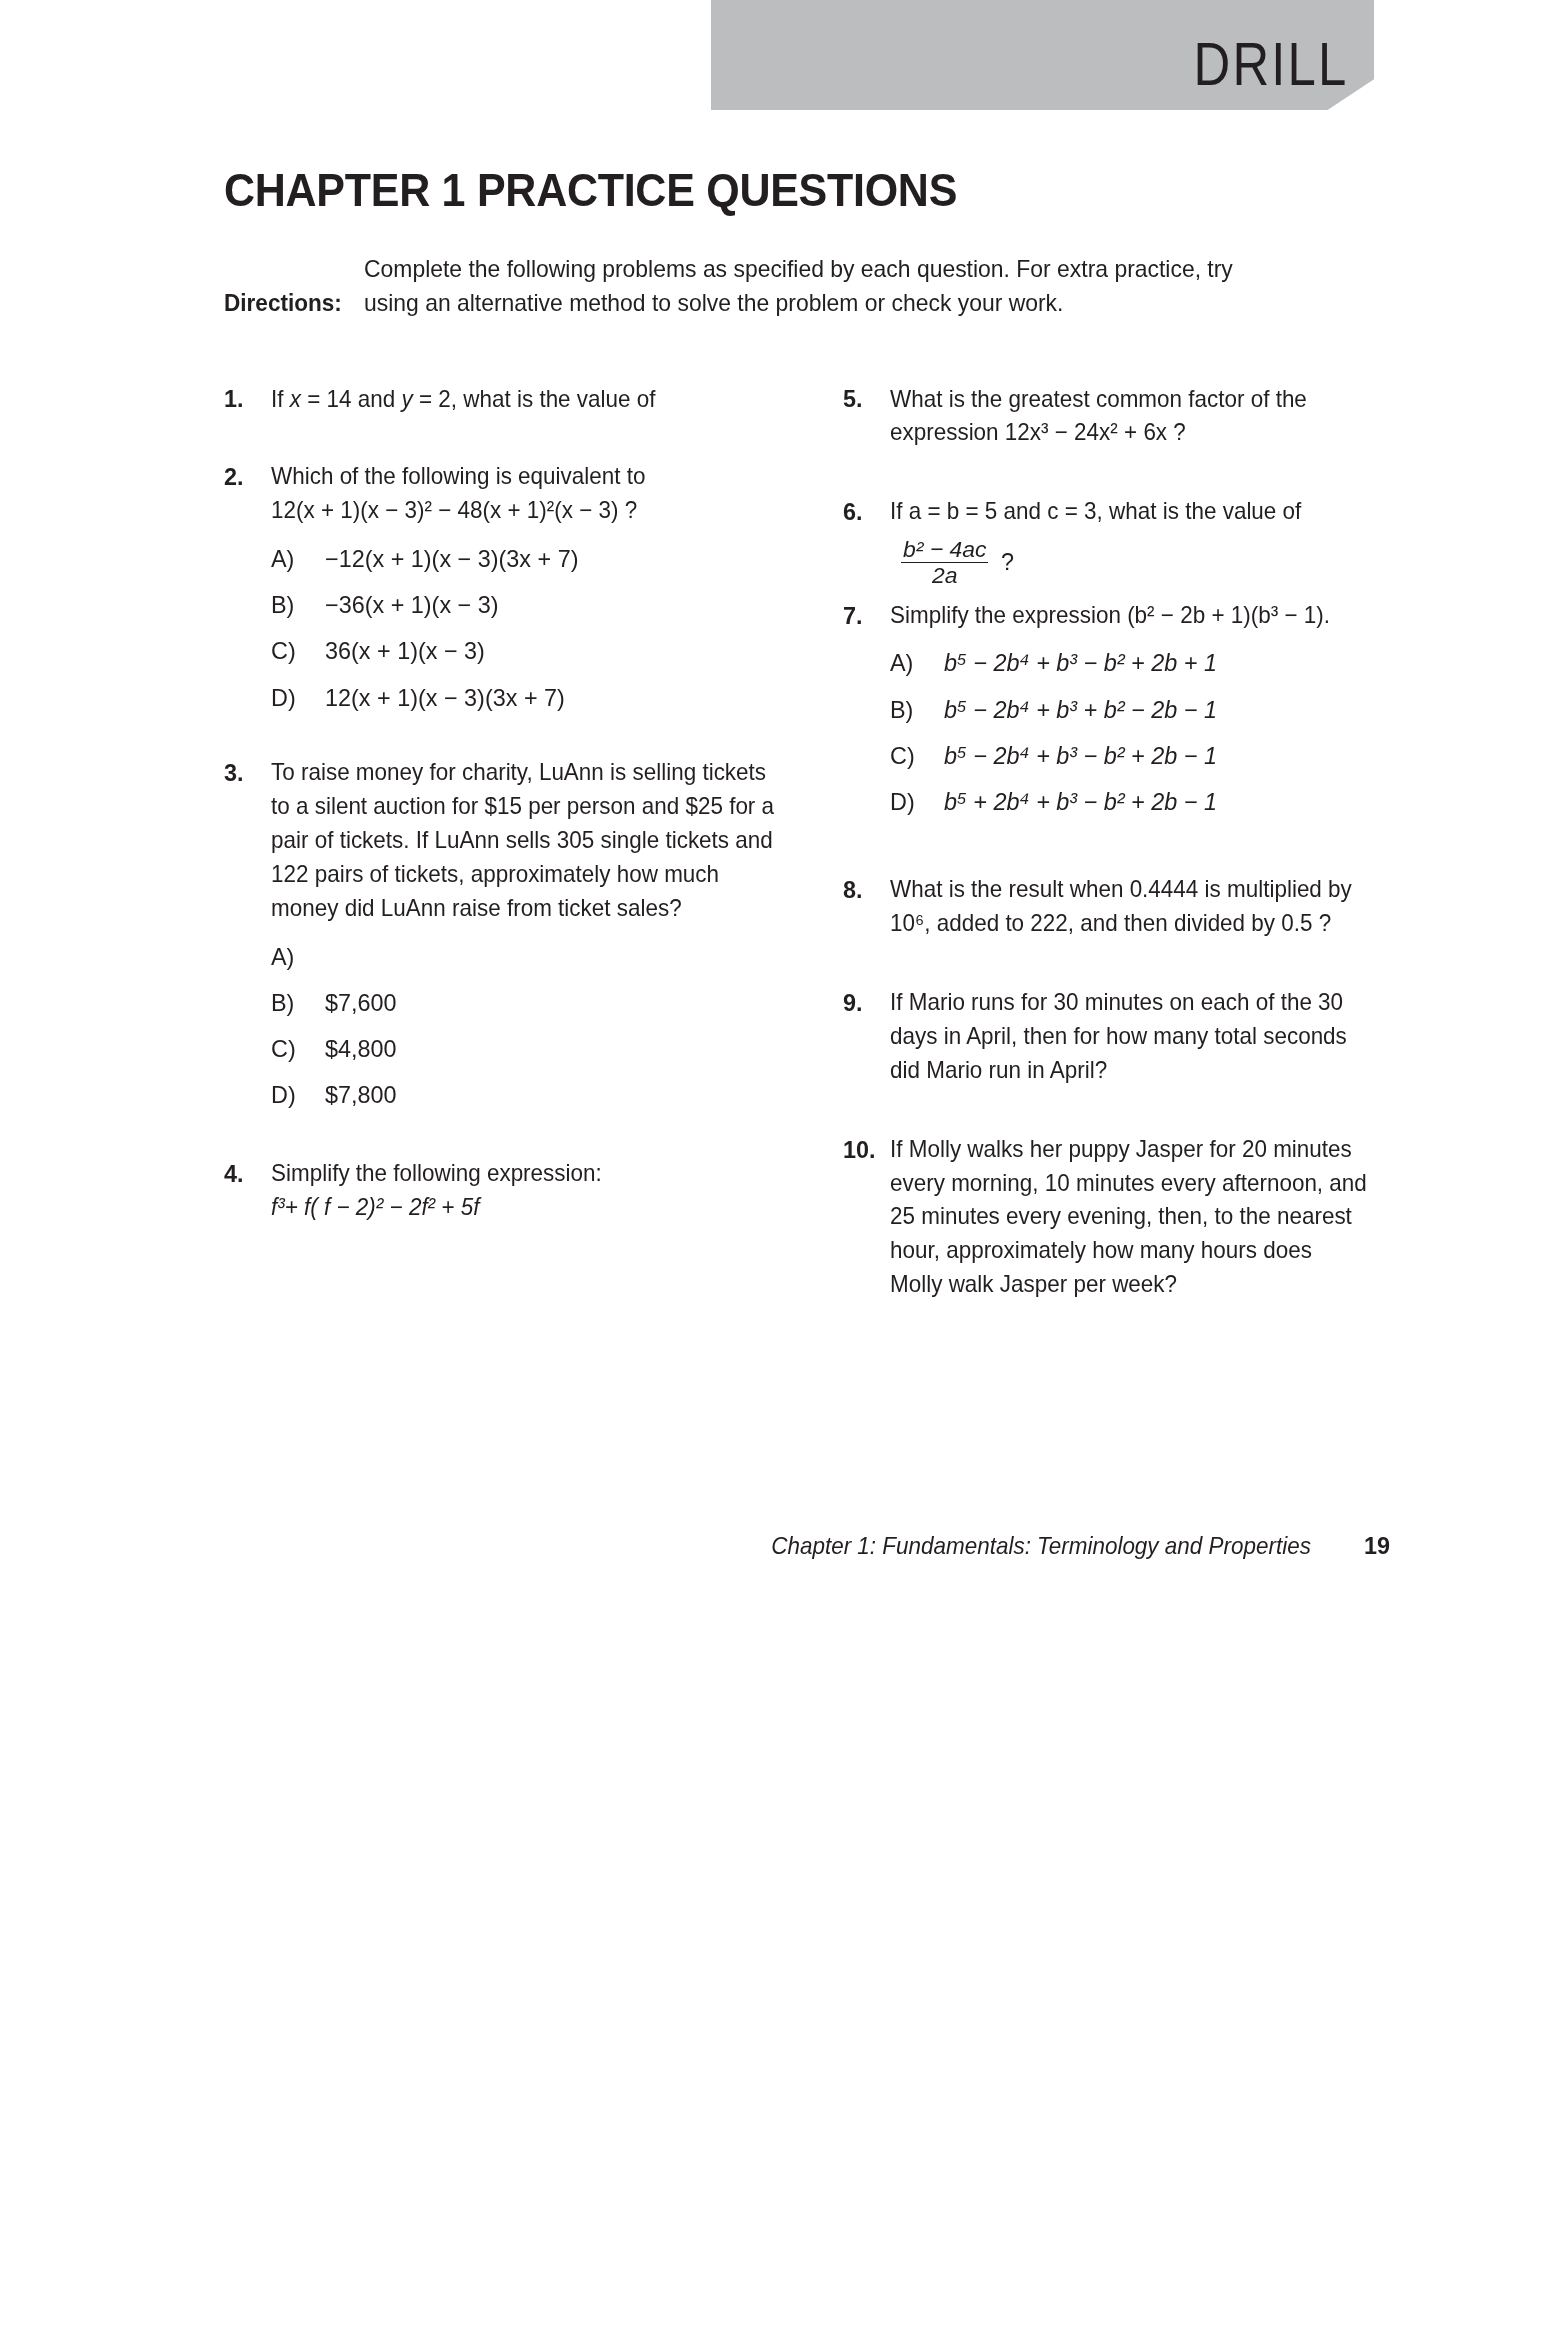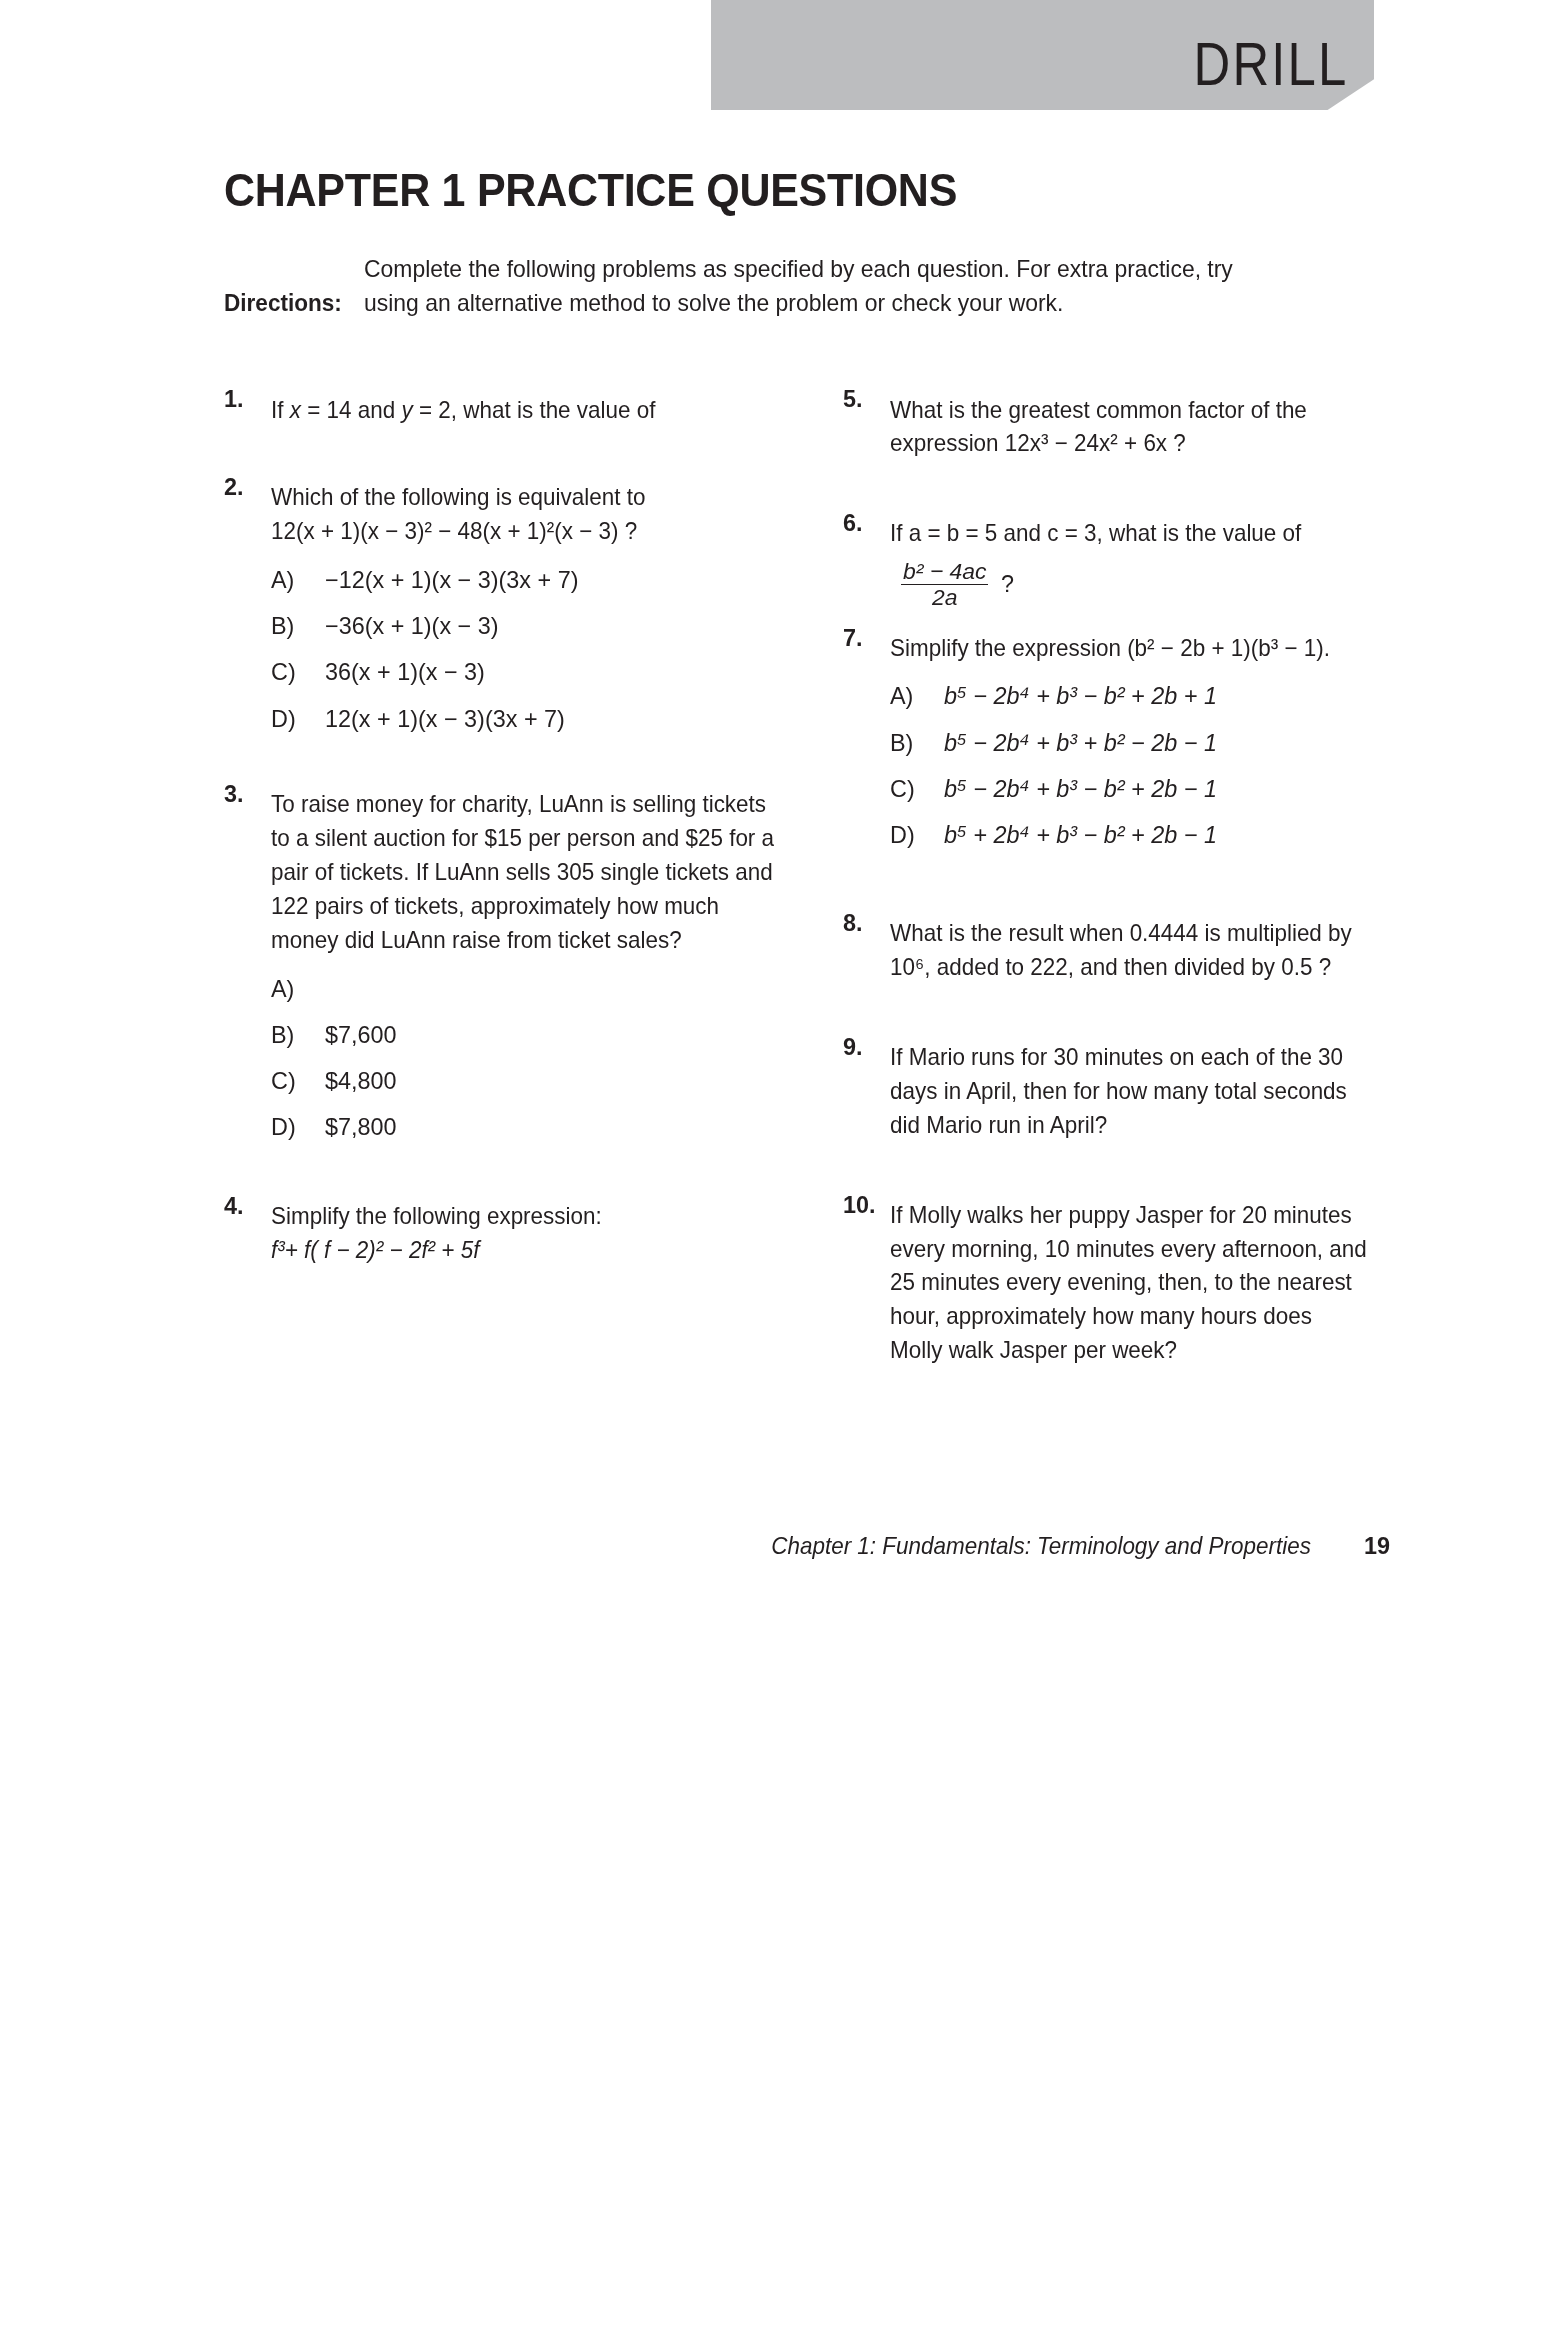--- a/index.html
+++ b/index.html
@@ -113,21 +113,21 @@
   }
   .q + .q { margin-top: 29.5px; }
 
   .q-num {
     flex: 0 0 47px;
     font-weight: bold;
     text-align: left;
     padding-top: 0.9px;
   }
   .q-num.wide { flex: 0 0 47px; }
-  .q-body { flex: 1 1 auto; margin-top: 11px; }
+  .q-body { flex: 1 1 auto; }
 
   .q-text { transform: scaleX(0.96); transform-origin: left top; }
 
   
   .choices { margin-top: 15.6px; }
   .choice {
     display: flex;
     align-items: flex-start;
     margin-top: 14.7px;
     font-size: 23.4px;

